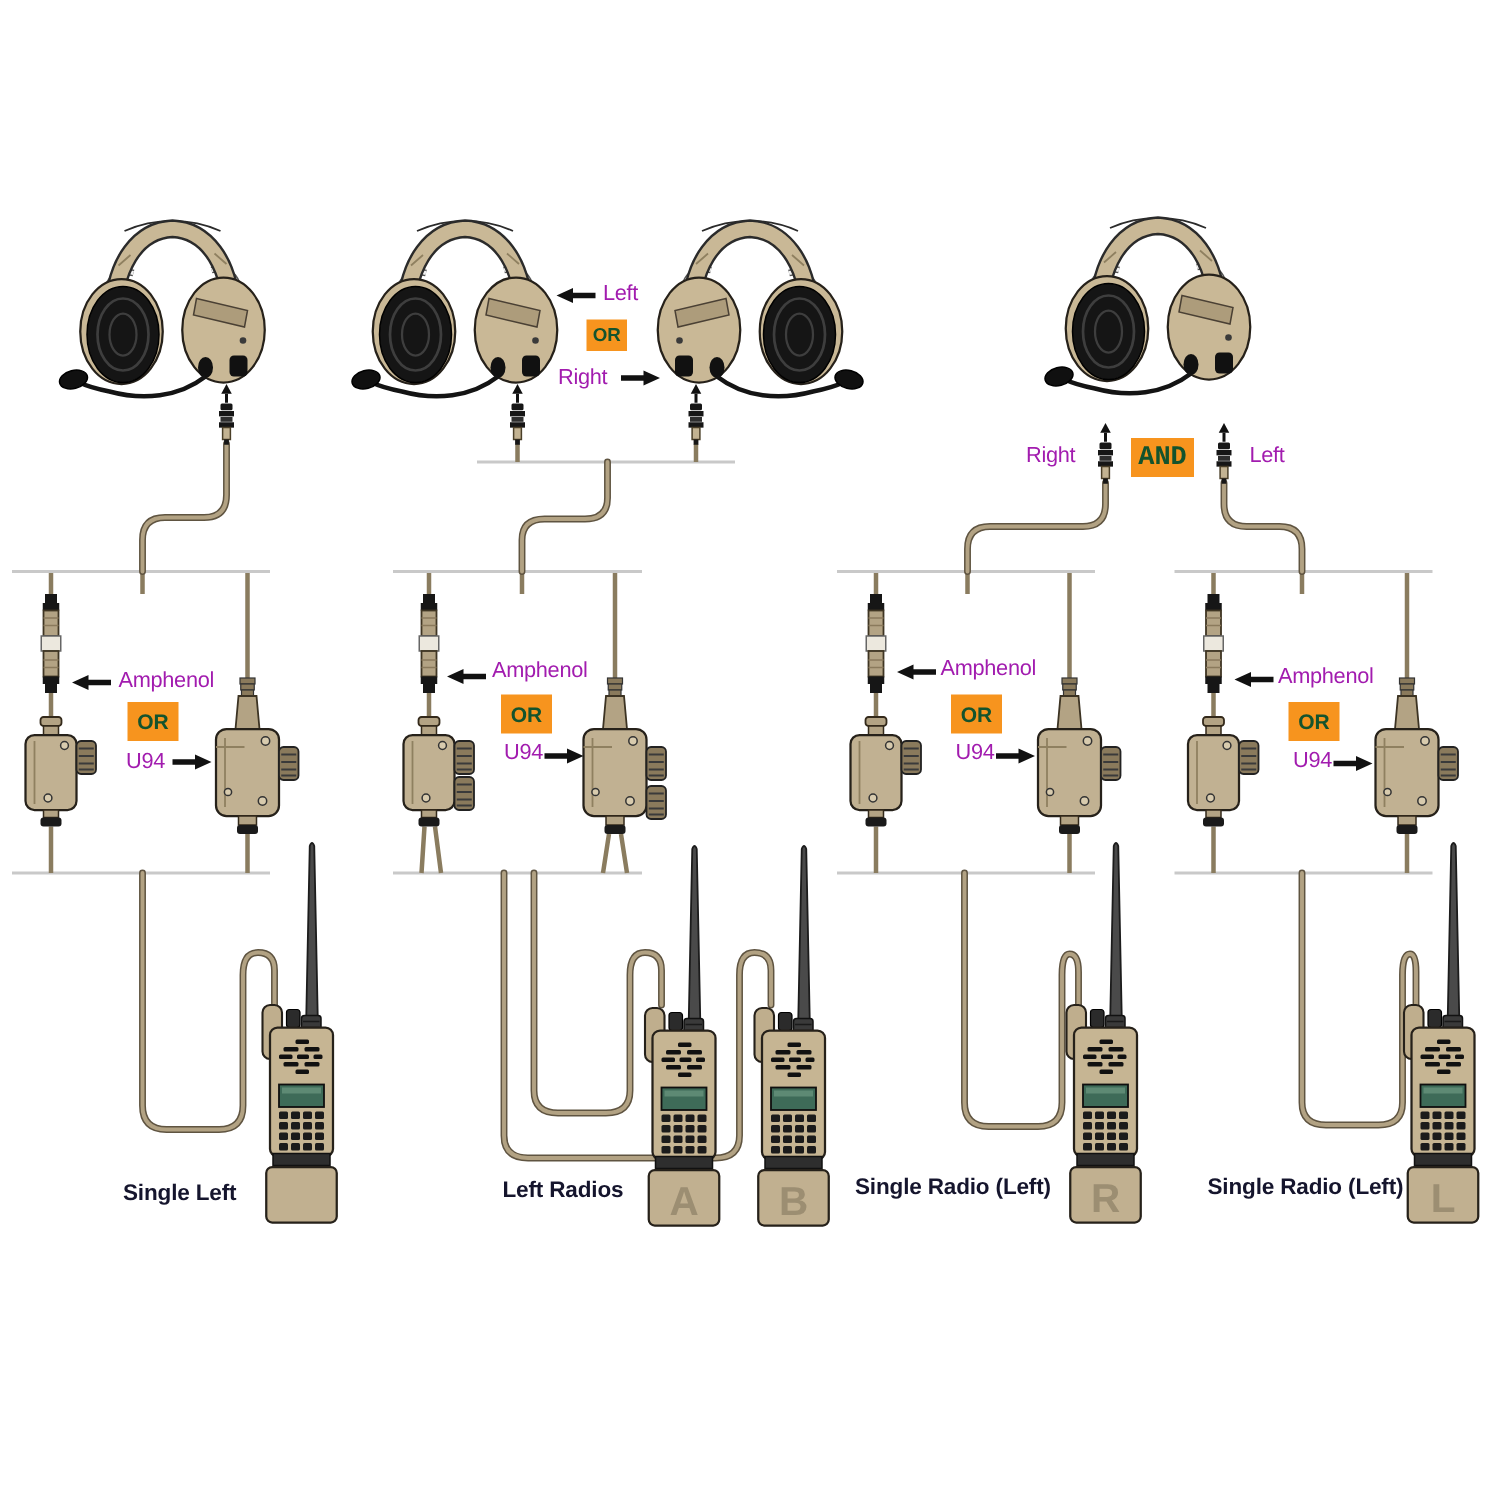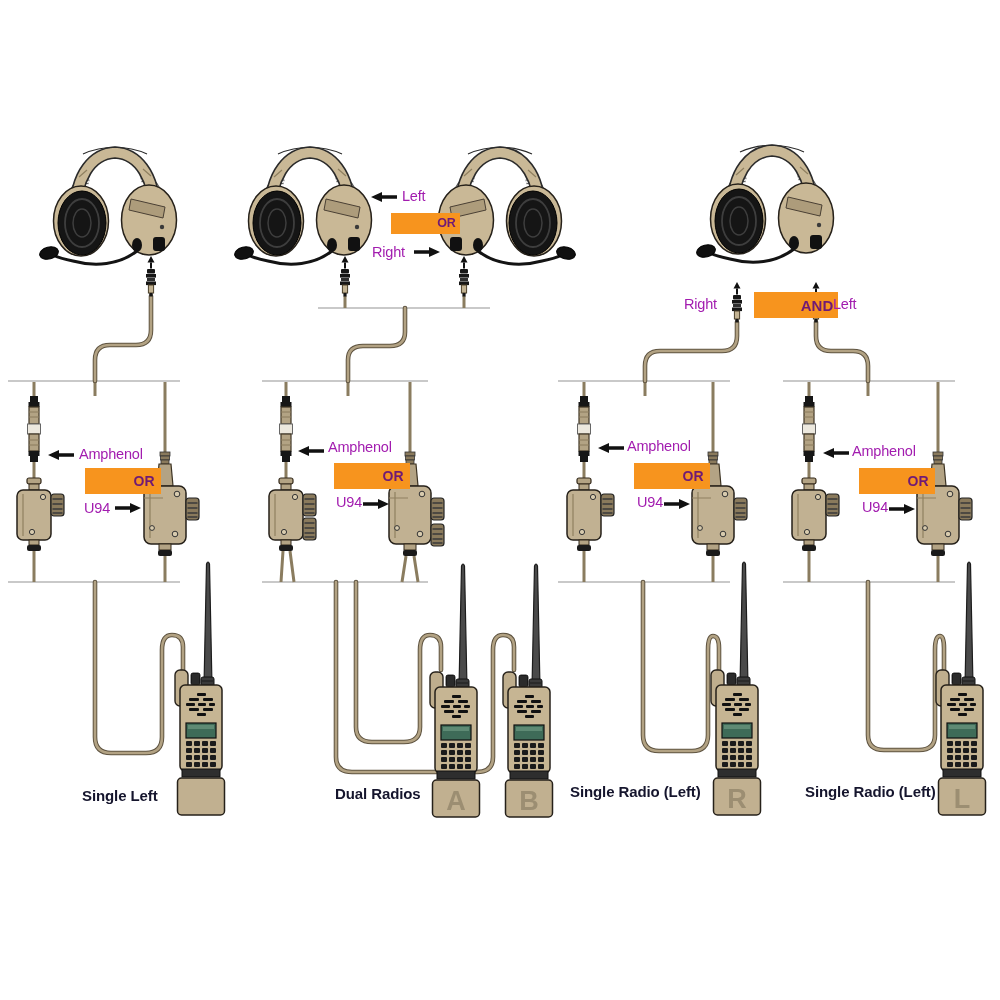--- a/index.html
+++ b/index.html
@@ -3,22 +3,22 @@
 <meta charset="utf-8">
 <style>
   html,body{margin:0;padding:0;background:#fff;}
   #canvas{position:relative;width:1000px;height:1000px;background:#fff;overflow:hidden;
           font-family:"Liberation Sans",sans-serif;}
   #art{position:absolute;left:0;top:0;}
   .lbl{position:absolute;font-weight:400;font-size:14.5px;color:#a21caf;
        letter-spacing:-0.2px;line-height:1;white-space:nowrap;}
   .cap{position:absolute;font-weight:700;font-size:15px;color:#15152D;
        letter-spacing:-0.1px;line-height:1;white-space:nowrap;}
-  .badge{position:absolute;background:#F7941E;color:#701a75;font-weight:700;
-         display:flex;align-items:center;justify-content:center;line-height:1;padding-left:42px;}
+  .badge{position:absolute;background:#F7941E;color:#14532d;font-weight:700;
+         display:flex;align-items:center;justify-content:center;line-height:1;}
   .cbl{stroke:#8A7C5F;stroke-width:3;fill:none;}
   .cblo{stroke:#5F5441;stroke-width:4.6;fill:none;stroke-linecap:round;}
   .cbli{stroke:#B2A283;stroke-width:2.6;fill:none;stroke-linecap:round;}
   .busline{stroke:#C9C9C9;stroke-width:2;fill:none;}
 </style>
 </head>
 <body>
 
 <div id="canvas">
 
@@ -215,37 +215,37 @@
   <use href="#arrowR" transform="translate(664,499)"></use>
   <use href="#arrowL" transform="translate(823,448)"></use>
   <use href="#arrowR" transform="translate(889,504)"></use>
 </svg>
 
 <div class="lbl" style="left:402px;top:189px;">Left</div>
 <div class="badge" style="left:391px;top:213px;width:27px;height:21px;font-size:12.5px;">OR</div>
 <div class="lbl" style="left:372px;top:245px;">Right</div>
 
 <div class="lbl" style="left:684px;top:297px;">Right</div>
-<div class="badge" style="left:754px;top:292px;width:42px;height:26px;font-size:15px;">AND</div>
+<div class="badge" style="left:754px;top:292px;width:42px;height:26px;font-size:18px;font-family:Liberation Mono, monospace;">AND</div>
 <div class="lbl" style="left:833px;top:297px;">Left</div>
 
 <div class="lbl" style="left:79px;top:447px;">Amphenol</div>
 <div class="badge" style="left:85px;top:468px;width:34px;height:26px;font-size:14px;">OR</div>
 <div class="lbl" style="left:84px;top:501px;">U94</div>
 
 <div class="lbl" style="left:328px;top:440px;">Amphenol</div>
 <div class="badge" style="left:334px;top:463px;width:34px;height:26px;font-size:14px;">OR</div>
 <div class="lbl" style="left:336px;top:495px;">U94</div>
 
 <div class="lbl" style="left:627px;top:439px;">Amphenol</div>
 <div class="badge" style="left:634px;top:463px;width:34px;height:26px;font-size:14px;">OR</div>
 <div class="lbl" style="left:637px;top:495px;">U94</div>
 
 <div class="lbl" style="left:852px;top:444px;">Amphenol</div>
 <div class="badge" style="left:859px;top:468px;width:34px;height:26px;font-size:14px;">OR</div>
 <div class="lbl" style="left:862px;top:500px;">U94</div>
 
 <div class="cap" style="left:82px;top:788px;">Single Left</div>
-<div class="cap" style="left:335px;top:786px;">Dual Radios</div>
+<div class="cap" style="left:335px;top:786px;">Left Radios</div>
 <div class="cap" style="left:570px;top:784px;">Single Radio (Left)</div>
 <div class="cap" style="left:805px;top:784px;text-align:center;">Single Radio (Left)</div>
 
 </div>
 
 </body></html>

